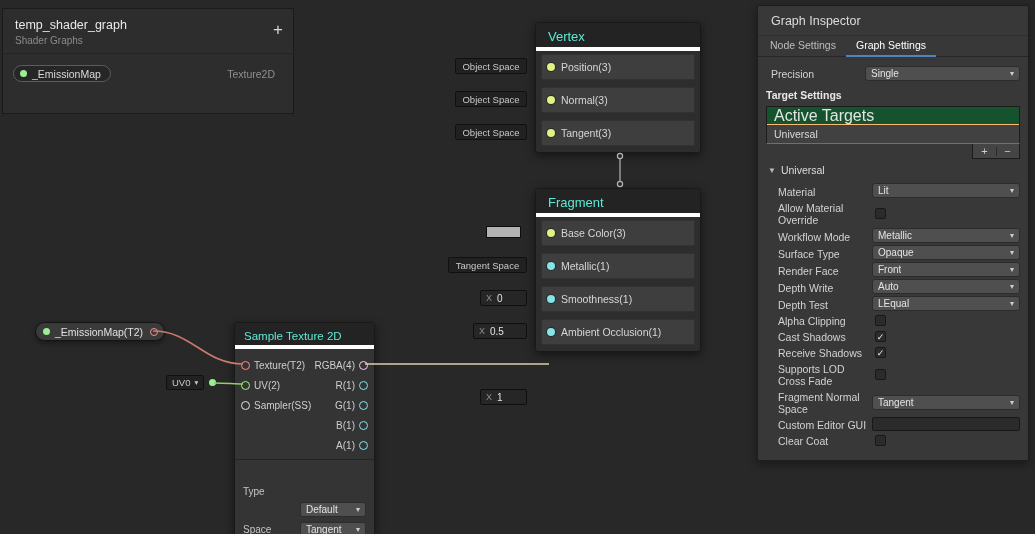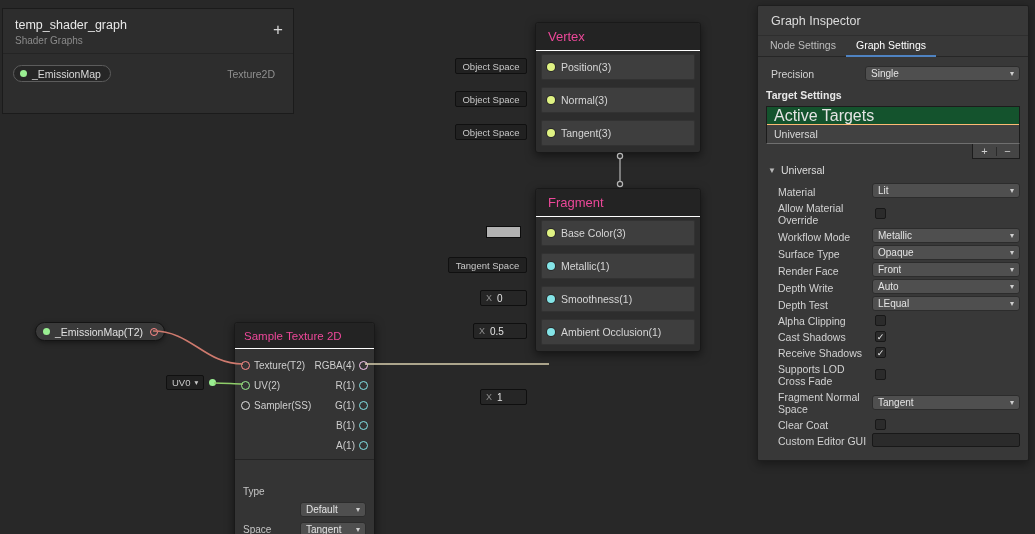--- a/index.html
+++ b/index.html
@@ -19,21 +19,21 @@
   .bb-type{margin-left:auto;font-size:10.5px;color:#8f8f8f;padding-right:6px}
 
   
   .pdot{width:8px;height:8px;border-radius:50%;flex:none;box-shadow:0 0 0 1px rgba(0,0,0,.35)}
   .dot-green{width:7px;height:7px;border-radius:50%;flex:none}
   .pring{width:9px;height:9px;border:1.5px solid #ccc;border-radius:50%;flex:none;background:transparent}
   .free-dot{position:absolute;width:7px;height:7px;border-radius:50%;z-index:2}
 
   
   .gnode{position:absolute;background:#2d2d2d;border:1px solid #191919;border-radius:3px;box-shadow:0 3px 10px rgba(0,0,0,.5);z-index:2}
-  .gnode-header{height:28px;line-height:28px;padding:0 12px;background:#232323;color:#ec4899;font-size:13px;border-bottom:1px solid #ffffff;border-radius:3px 3px 0 0;white-space:nowrap}
+  .gnode-header{height:28px;line-height:28px;padding:0 12px;background:#232323;color:#5eead4;font-size:13px;border-bottom:4px solid #ffffff;border-radius:3px 3px 0 0;white-space:nowrap}
   .gnode-header.small{height:26px;line-height:26px;font-size:11.5px;padding:0 9px}
   .gnode-body{padding:3px 5px 6px}
   .slot{display:flex;align-items:center;height:26px;margin-bottom:7px;background:#3e3e3e;border-radius:2px;padding:0 6px;box-shadow:inset 0 0 0 1px rgba(0,0,0,.18)}
   .slot:last-child{margin-bottom:0}
   .slot-label{font-size:10.5px;color:#d6d6d6;margin-left:6px;white-space:nowrap}
 
   
   .ext-pill{position:absolute;transform:translateY(-50%);height:16px;line-height:15px;background:#212121;border:1px solid #101010;border-radius:2px;font-size:9.5px;color:#c9c9c9;text-align:center;z-index:2;white-space:nowrap;cursor:pointer}
   .swatch{position:absolute;transform:translateY(-50%);height:12px;background:#b2b2b2;border:1px solid #0c0c0c;z-index:2;cursor:pointer}
   .float-field{position:absolute;transform:translateY(-50%);height:16px;background:#262626;border:1px solid #0f0f0f;border-radius:2px;display:flex;align-items:center;padding:0 5px;z-index:2}
@@ -364,29 +364,29 @@
           <div class="insp-srow">
             <span class="insp-slabel">Fragment Normal Space</span>
             <div class="insp-ctrl">
               <div class="dd">
                 <span class="dd-val">Tangent</span>
                 <span class="dd-arrow">▾</span>
               </div>
             </div>
           </div>
           <div class="insp-srow">
+            <span class="insp-slabel">Custom Editor GUI</span>
+            <div class="insp-ctrl">
+              <input class="tfield" style="">
+            </div>
+          </div>
+          <div class="insp-srow">
             <span class="insp-slabel">Clear Coat</span>
             <div class="insp-ctrl">
               <span class="checkbox"></span>
-            </div>
-          </div>
-          <div class="insp-srow">
-            <span class="insp-slabel">Custom Editor GUI</span>
-            <div class="insp-ctrl">
-              <input class="tfield" style="">
             </div>
           </div>
         </div>
     </div>
   </div>
 
 <div class="ext-pill" style="width: 72px; left: 455px; top: 66px;">Object Space</div>
     <div class="ext-pill" style="width: 72px; left: 455px; top: 99px;">Object Space</div>
     <div class="ext-pill" style="width: 72px; left: 455px; top: 132px;">Object Space</div>
     <div class="swatch" style="width: 35px; left: 486px; top: 232px;"></div>

